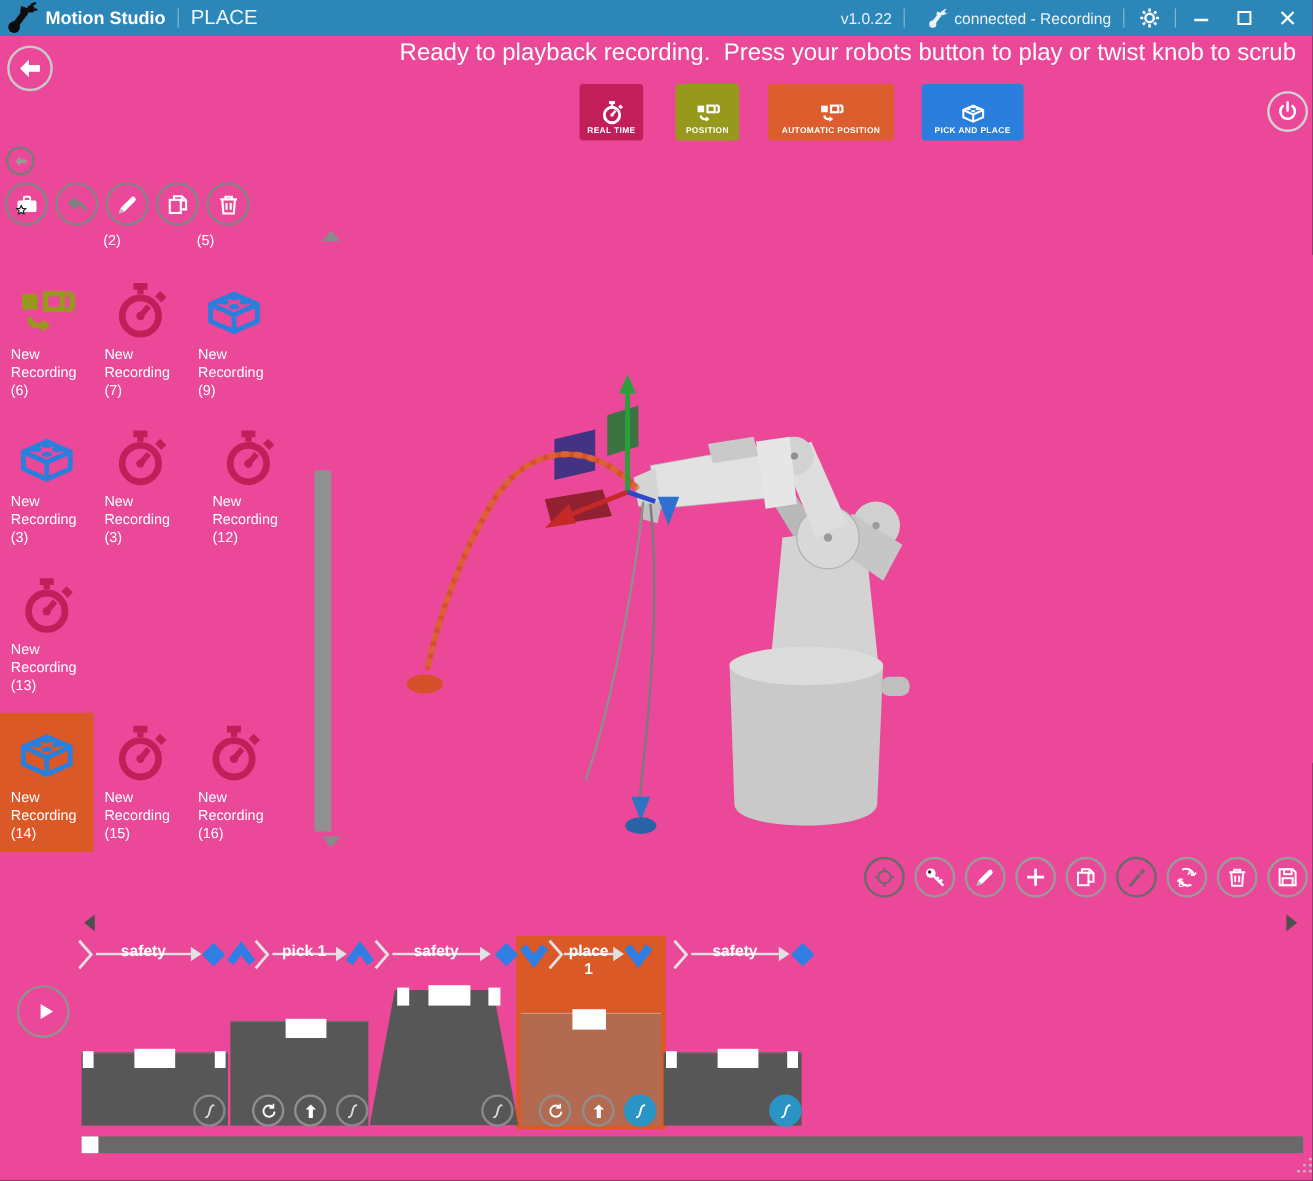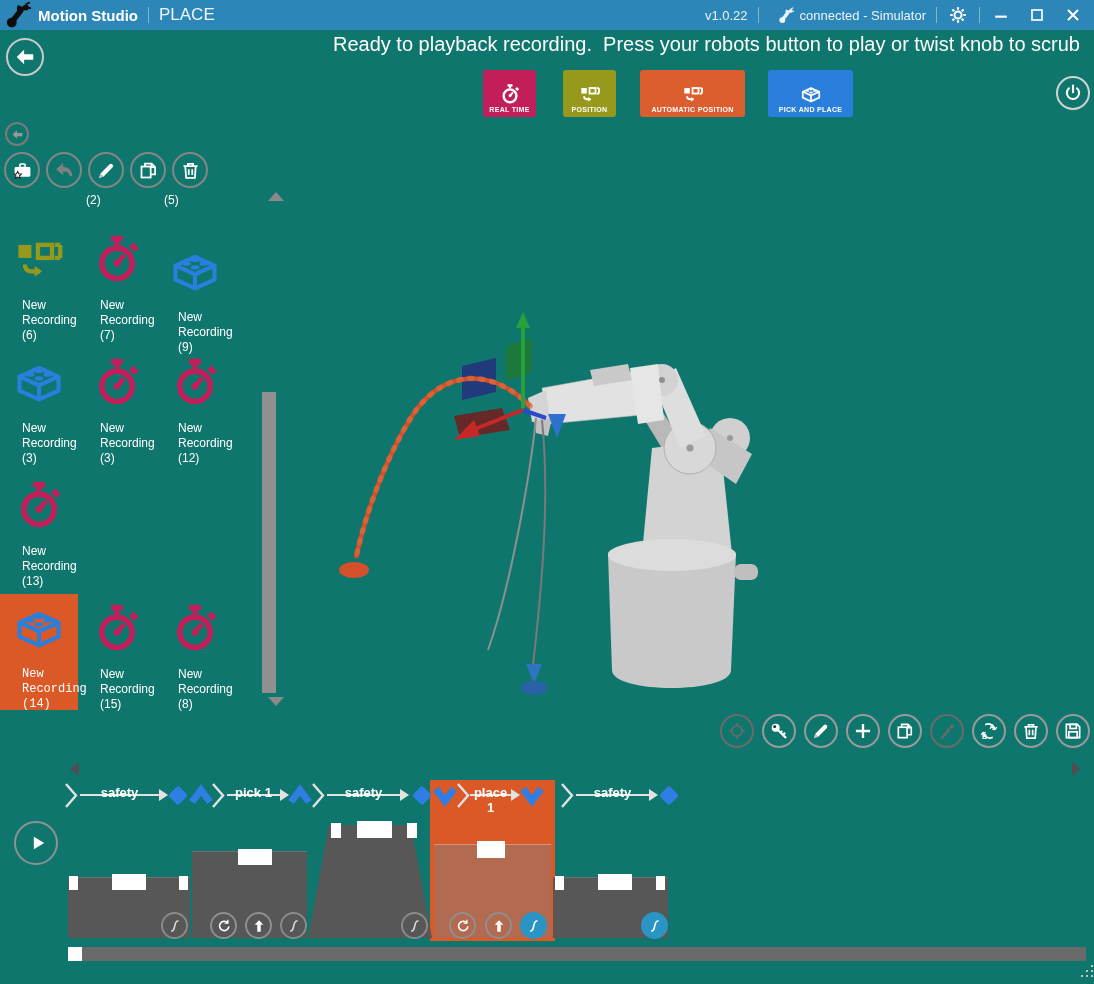--- a/index.html
+++ b/index.html
@@ -1,16 +1,16 @@
 <!DOCTYPE html>
 <html><head>
 <meta charset="utf-8">
 <style>
   html,body{margin:0;padding:0;background:#111;}
-  #app{position:relative;width:1094px;height:984px;background:#0f766e;overflow:hidden;
+  #app{position:relative;width:1094px;height:984px;background:#ec4899;overflow:hidden;
        font-family:"Liberation Sans",sans-serif;color:#fff;}
   
   .titlebar{position:absolute;left:0;top:0;width:1094px;height:30px;background:#2C86B8;
             display:flex;align-items:center;}
   .tb-logo{width:30px;height:28px;margin-left:2px;color:#0d0d0d;}
   .tb-app{font-size:15px;font-weight:bold;margin-left:6px;}
   .tb-page{font-size:17px;font-weight:normal;color:#eef6fb;}
   .tb-sep{width:1px;height:16px;background:#7fb8d6;margin:0 10px;}
   .tb-right{margin-left:auto;display:flex;align-items:center;margin-right:10px;}
   .tb-version{font-size:13px;color:#eaf3f9;}
@@ -42,24 +42,24 @@
   .m3{left:640px;width:105px;background:#DC5E2E;}
   .m4{left:768px;width:85px;background:#2B7FDC;}
   
   .mini-back{left:5px;top:122px;width:24px;height:24px;border:2px solid #7a7a7a;color:#9a9a9a;}
   .mini-back .ic{width:13px;height:13px;}
   .ltool{top:152px;width:36px;height:36px;border:2px solid #858585;color:#fff;}
   .ltool .ic{width:21px;height:21px;}
   .ltool.dim{color:#808080;}
   .partial-label{position:absolute;top:193px;font-size:12px;color:#fff;}
   .cell{position:absolute;width:78px;height:116px;box-sizing:border-box;}
-  .cell.sel{background:#DB5827;font-family:Liberation Mono, monospace;}
+  .cell.sel{background:#DB5827;}
   .cell .lib-ic{display:flex;width:78px;height:58px;align-items:center;justify-content:center;margin-top:5px;}
   .cell .lib-ic .ic{width:52px;height:52px;}
-  .cell-label{font-size:12px;line-height:15px;padding-left:22px;padding-right:2px;margin-top:10px;color:#fff;}
+  .cell-label{font-size:12px;line-height:15px;padding-left:9px;padding-right:2px;margin-top:0;color:#fff;}
   .c-crimson{color:#C11E5A;} .c-blue{color:#2B7FDC;} .c-olive{color:#97991C;}
   .scroll-up{position:absolute;left:268px;top:192px;width:0;height:0;
              border-left:8px solid transparent;border-right:8px solid transparent;border-bottom:9px solid #8a8a8a;}
   .scroll-down{position:absolute;left:268px;top:697px;width:0;height:0;
              border-left:8px solid transparent;border-right:8px solid transparent;border-top:9px solid #8a8a8a;}
   .vthumb{position:absolute;left:262px;top:392px;width:14px;height:301px;background:#909090;}
   
   .scene{position:absolute;left:290px;top:118px;width:804px;height:642px;}
   
   .vtool{top:714px;width:34px;height:34px;border:2px solid #9a9a9a;color:#fff;}
@@ -118,21 +118,21 @@
       <span class="tb-sep"></span>
       <span class="ic tb-connic">
           <svg viewBox="0 0 24 24" fill="currentColor">
             <circle cx="7.5" cy="18.5" r="4.2"></circle>
             <path d="M5.5 17 L13.5 6.5 L17.5 9 L9.5 19.5 Z"></path>
             <path d="M12.5 3.5 l6.5 2.2 -2.2 4.2 -5-2.2 Z"></path>
             <circle cx="19.5" cy="5.5" r="2.6"></circle>
             <path d="M19.5 2.8 L23 1.2 M21.8 5.8 L24 6.2" stroke="currentColor" stroke-width="1.6" fill="none"></path>
           </svg>
         </span>
-      <span class="tb-conn">connected - Simulator</span>
+      <span class="tb-conn">connected - Recording</span>
       <span class="tb-sep"></span>
       <span class="tb-btn tb-gear ic">
           <svg viewBox="0 0 24 24" fill="none" stroke="currentColor">
             <circle cx="12" cy="12" r="4.2" stroke-width="2.4"></circle>
             <g stroke-width="2.6">
               <path d="M12 2.6v3.1M12 18.3v3.1M2.6 12h3.1M18.3 12h3.1M5.3 5.3l2.2 2.2M16.5 16.5l2.2 2.2M18.7 5.3l-2.2 2.2M7.5 16.5l-2.2 2.2"></path>
             </g>
           </svg>
         </span>
       <span class="tb-sep"></span>
@@ -303,21 +303,21 @@
             <path d="M12 14 L15.2 10.2" stroke-width="2.2"></path>
             <circle cx="12" cy="14" r="1.6" fill="currentColor" stroke="none"></circle>
             <path d="M9.3 2.6h5.4" stroke-width="2.6"></path>
             <path d="M12 2.6v3" stroke-width="2.4"></path>
             <path d="M18.6 5.4l2.4 2.4" stroke-width="2.8"></path>
           </svg>
         </span>
       </span>
     <div class="cell-label">New Recording (7)</div>
     </div>
-  <div class="cell" style="left:156px;top:237px">
+  <div class="cell" style="left:156px;top:225px">
     <span class="lib-ic c-blue">
         <span class="ic">
           <svg viewBox="0 0 24 24" fill="none" stroke="currentColor" stroke-width="1.9" stroke-linejoin="round">
             <path d="M3 9.5 L12 5.5 L21 9.5 L12 13.5 Z"></path>
             <path d="M3 9.5 V16 L12 20 V13.5"></path>
             <path d="M21 9.5 V16 L12 20"></path>
             <ellipse cx="8" cy="8.6" rx="2" ry="1" fill="currentColor" stroke="none"></ellipse>
             <ellipse cx="12" cy="10.4" rx="2" ry="1" fill="currentColor" stroke="none"></ellipse>
             <ellipse cx="16" cy="8.6" rx="2" ry="1" fill="currentColor" stroke="none"></ellipse>
             <ellipse cx="12" cy="6.9" rx="2" ry="1" fill="currentColor" stroke="none"></ellipse>
@@ -351,21 +351,21 @@
             <path d="M12 14 L15.2 10.2" stroke-width="2.2"></path>
             <circle cx="12" cy="14" r="1.6" fill="currentColor" stroke="none"></circle>
             <path d="M9.3 2.6h5.4" stroke-width="2.6"></path>
             <path d="M12 2.6v3" stroke-width="2.4"></path>
             <path d="M18.6 5.4l2.4 2.4" stroke-width="2.8"></path>
           </svg>
         </span>
       </span>
     <div class="cell-label">New Recording (3)</div>
     </div>
-  <div class="cell" style="left:156px;top:348px">
+  <div class="cell" style="left:168px;top:348px">
     <span class="lib-ic c-crimson">
         <span class="ic">
           <svg viewBox="0 0 24 24" fill="none" stroke="currentColor">
             <circle cx="12" cy="14" r="7" stroke-width="2.6"></circle>
             <path d="M12 14 L15.2 10.2" stroke-width="2.2"></path>
             <circle cx="12" cy="14" r="1.6" fill="currentColor" stroke="none"></circle>
             <path d="M9.3 2.6h5.4" stroke-width="2.6"></path>
             <path d="M12 2.6v3" stroke-width="2.4"></path>
             <path d="M18.6 5.4l2.4 2.4" stroke-width="2.8"></path>
           </svg>
@@ -427,21 +427,21 @@
           <svg viewBox="0 0 24 24" fill="none" stroke="currentColor">
             <circle cx="12" cy="14" r="7" stroke-width="2.6"></circle>
             <path d="M12 14 L15.2 10.2" stroke-width="2.2"></path>
             <circle cx="12" cy="14" r="1.6" fill="currentColor" stroke="none"></circle>
             <path d="M9.3 2.6h5.4" stroke-width="2.6"></path>
             <path d="M12 2.6v3" stroke-width="2.4"></path>
             <path d="M18.6 5.4l2.4 2.4" stroke-width="2.8"></path>
           </svg>
         </span>
       </span>
-    <div class="cell-label">New Recording (8)</div>
+    <div class="cell-label">New Recording (16)</div>
     </div>
 
   <div class="scene">
     <svg width="804" height="642" viewBox="0 0 804 642">
 
       <polygon points="340,278 356,268 402,340 384,350" fill="#b9b9b9"></polygon>
       <polygon points="352,436 362,330 430,322 442,436" fill="#d3d3d3"></polygon>
       <circle cx="440" cy="320" r="20" fill="#d0d0d0"></circle>
       <polygon points="420,310 462,336 446,366 408,340" fill="#c6c6c6"></polygon>
       <circle cx="400" cy="330" r="26" fill="#d8d8d8" stroke="#b0b0b0" stroke-width="1"></circle>

